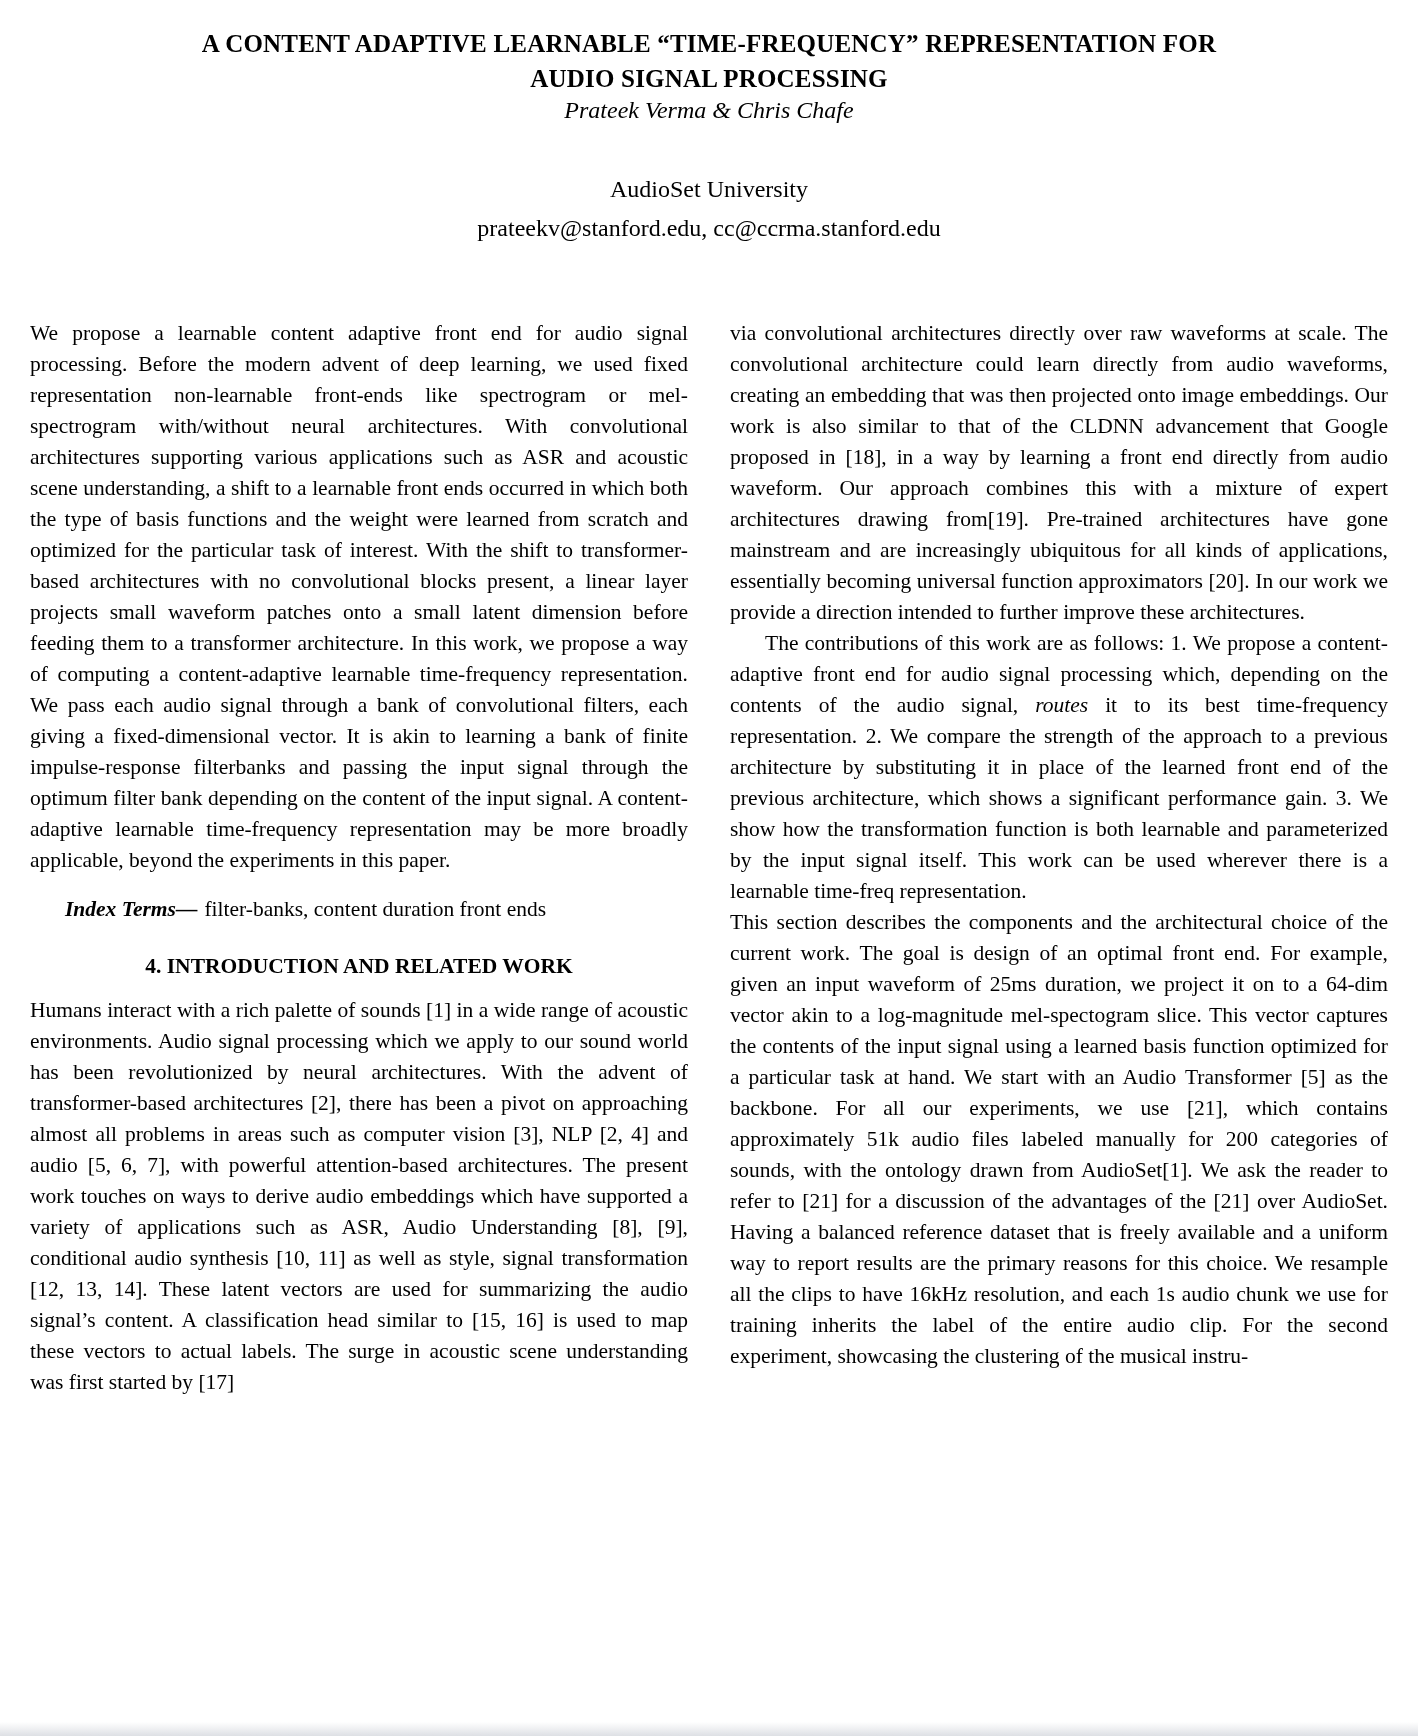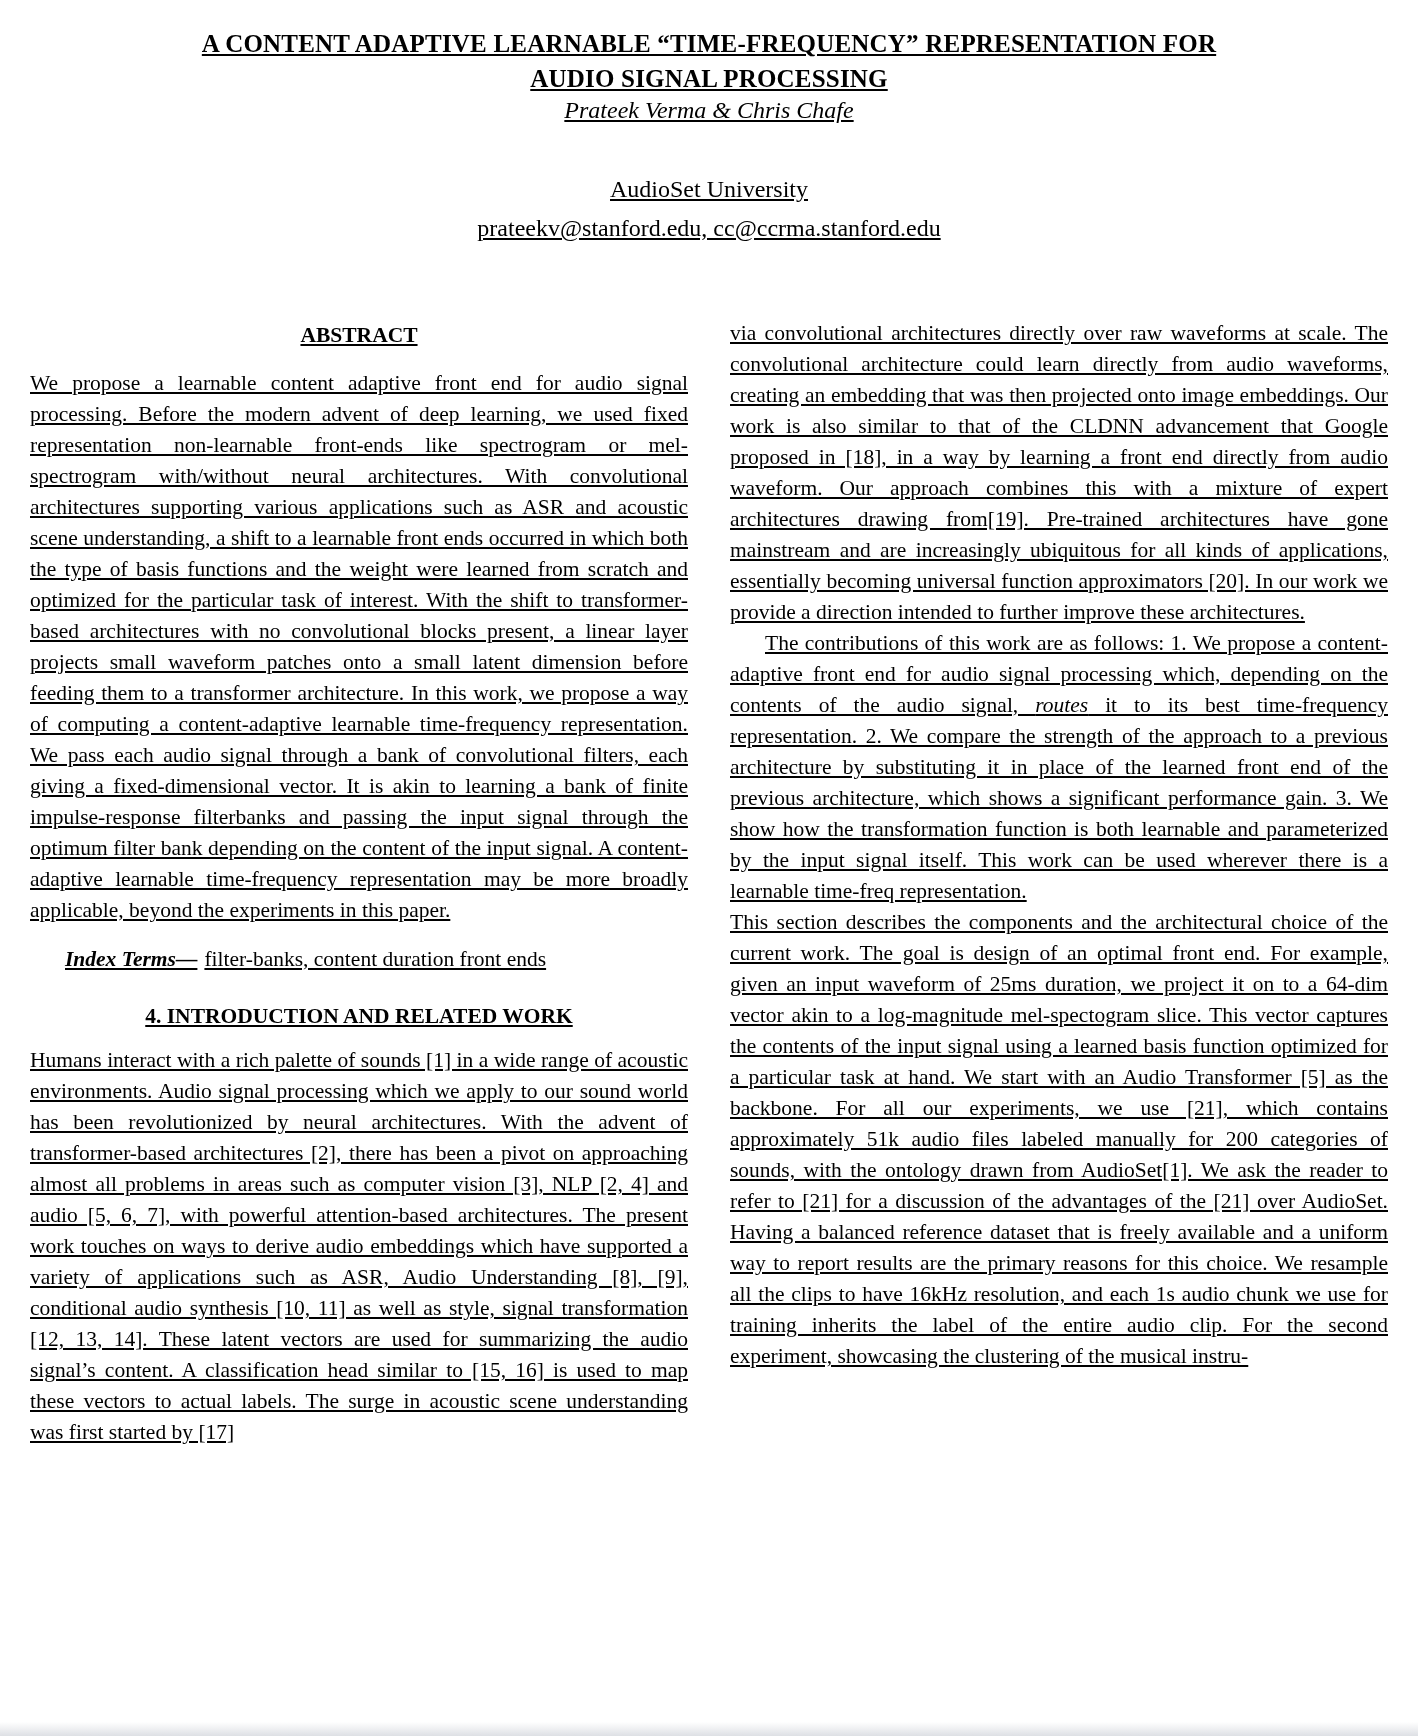--- a/index.html
+++ b/index.html
@@ -10,21 +10,20 @@
     background: #ffffff;
     color: #000000;
     font-family: "Liberation Serif", serif;
   }
   .page {
     position: relative;
     width: 1418px;
     height: 1736px;
     overflow: hidden;
     background: #ffffff;
-    text-decoration: underline;
   }
   header {
     text-align: center;
     padding-top: 26px;
   }
   .paper-title {
     margin: 0;
     font-size: 25px;
     line-height: 35px;
     font-weight: bold;
@@ -99,21 +98,20 @@
     <div class="authors">Prateek Verma &amp; Chris Chafe</div>
     <div class="affiliation-block">
       <div>AudioSet University</div>
       <div>prateekv@stanford.edu, cc@ccrma.stanford.edu</div>
     </div>
   </header>
 
   <div class="columns">
 
     <div class="col">
-      <h2 class="sec-heading first">ABSTRACT</h2>
       <p>We propose a learnable content adaptive front end for audio signal processing. Before the modern advent of deep learning, we used fixed representation non-learnable front-ends like spectrogram or mel-spectrogram with/without neural architectures. With convolutional architectures supporting various applications such as ASR and acoustic scene understanding, a shift to a learnable front ends occurred in which both the type of basis functions and the weight were learned from scratch and optimized for the particular task of interest. With the shift to transformer-based architectures with no convolutional blocks present, a linear layer projects small waveform patches onto a small latent dimension before feeding them to a transformer architecture. In this work, we propose a way of computing a content-adaptive learnable time-frequency representation. We pass each audio signal through a bank of convolutional filters, each giving a fixed-dimensional vector. It is akin to learning a bank of finite impulse-response filterbanks and passing the input signal through the optimum filter bank depending on the content of the input signal. A content-adaptive learnable time-frequency representation may be more broadly applicable, beyond the experiments in this paper.</p>
       <p class="index-terms">
         <span class="it-label">Index Terms—</span><span>filter-banks, content duration front ends</span>
       </p>
       <h2 class="sec-heading">4. INTRODUCTION AND RELATED WORK</h2>
       <p>Humans interact with a rich palette of sounds [1] in a wide range of acoustic environments. Audio signal processing which we apply to our sound world has been revolutionized by neural architectures. With the advent of transformer-based architectures [2], there has been a pivot on approaching almost all problems in areas such as computer vision [3], NLP [2, 4] and audio [5, 6, 7], with powerful attention-based architectures. The present work touches on ways to derive audio embeddings which have supported a variety of applications such as ASR, Audio Understanding [8], [9], conditional audio synthesis [10, 11] as well as style, signal transformation [12, 13, 14]. These latent vectors are used for summarizing the audio signal’s content. A classification head similar to [15, 16] is used to map these vectors to actual labels. The surge in acoustic scene understanding was first started by [17]</p>
     </div>
 
     <div class="col">
       <p>via convolutional architectures directly over raw waveforms at scale. The convolutional architecture could learn directly from audio waveforms, creating an embedding that was then projected onto image embeddings. Our work is also similar to that of the CLDNN advancement that Google proposed in [18], in a way by learning a front end directly from audio waveform. Our approach combines this with a mixture of expert architectures drawing from[19]. Pre-trained architectures have gone mainstream and are increasingly ubiquitous for all kinds of applications, essentially becoming universal function approximators [20]. In our work we provide a direction intended to further improve these architectures.</p>

